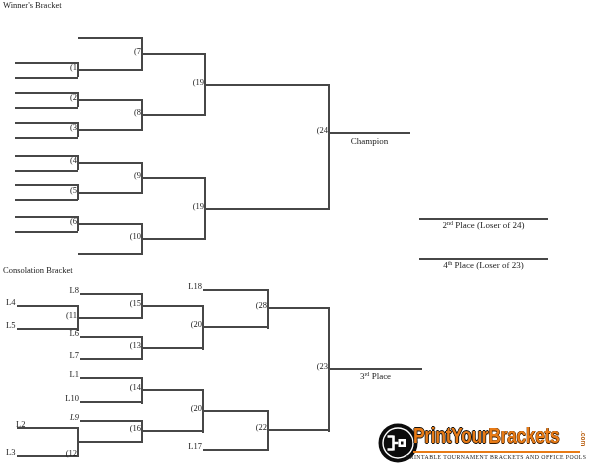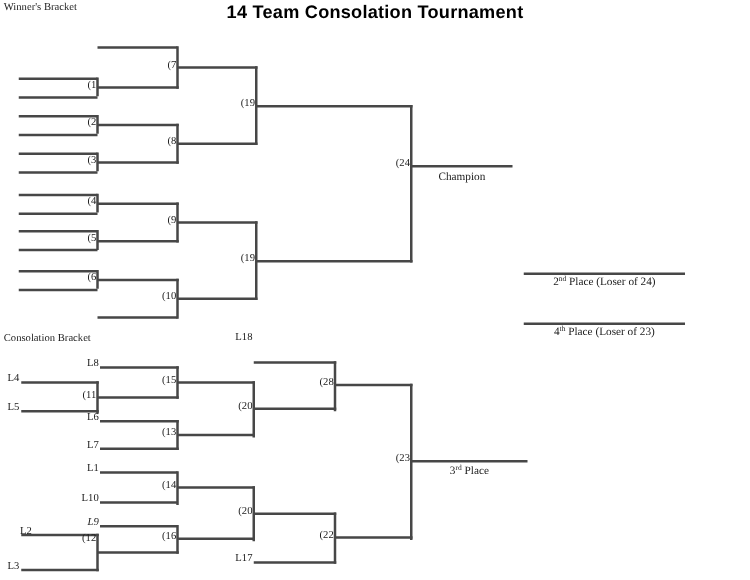--- a/index.html
+++ b/index.html
@@ -28,21 +28,20 @@
            font-size:5.8px;line-height:7px;letter-spacing:.45px;color:#1d1d1d;white-space:nowrap;}
   .tld{position:absolute;left:203px;top:8px;writing-mode:vertical-rl;
        font-family:"Liberation Sans",sans-serif;font-weight:bold;font-size:6.5px;
        letter-spacing:0;color:#b95f10;}
 </style>
 </head>
 <body>
 
 <div class="sheet">
 
-  <div class="title">14 Team Consolation Tournament</div>
   <span class="lbl" style="left:3px;top:1px;">Winner's Bracket</span>
   <span class="lbl" style="left:3px;top:266px;">Consolation Bracket</span>
 
   <i class="hl" style="left:78px;top:36.5px;width:64px;"></i>
   <i class="hl" style="left:15px;top:61.5px;width:63px;"></i>
   <i class="hl" style="left:15px;top:76.5px;width:63px;"></i>
   <i class="vl" style="left:77px;top:61.5px;height:15.5px;"></i>
   <i class="hl" style="left:78px;top:69px;width:65px;"></i>
   <i class="hl" style="left:15px;top:91.5px;width:63px;"></i>
   <i class="hl" style="left:15px;top:106.5px;width:63px;"></i>
@@ -133,34 +132,47 @@
   <i class="vl" style="left:267px;top:409.5px;height:41.5px;"></i>
   <i class="hl" style="left:268px;top:429px;width:62px;"></i>
   <i class="vl" style="left:328px;top:307px;height:124.5px;"></i>
   <i class="hl" style="left:329px;top:368px;width:93px;"></i>
 
   <span class="lbl r" style="right:521px;top:286px;">L8</span>
   <span class="lbl" style="left:6px;top:298px;">L4</span>
   <span class="lbl" style="left:6px;top:321px;">L5</span>
   <span class="lbl r" style="right:521px;top:329px;">L6</span>
   <span class="lbl r" style="right:521px;top:351px;">L7</span>
-  <span class="lbl r" style="right:398px;top:265px;margin-left:33px;">L18</span>
+  <span class="lbl r" style="right:398px;top:282px;margin-left:33px;">L18</span>
   <span class="lbl r" style="right:521px;top:370px;">L1</span>
   <span class="lbl r" style="right:521px;top:394px;">L10</span>
   <span class="lbl r" style="right:521px;top:412.5px;font-style:italic;">L9</span>
   <span class="lbl" style="left:16px;top:420px;">L2</span>
   <span class="lbl" style="left:6px;top:447.5px;">L3</span>
   <span class="lbl r" style="right:398px;top:441.5px;">L17</span>
   <span class="lbl r" style="right:523px;top:310.5px;">(11</span>
   <span class="lbl r" style="right:459px;top:299px;">(15</span>
   <span class="lbl r" style="right:459px;top:341px;">(13</span>
   <span class="lbl r" style="right:398px;top:320px;">(20</span>
   <span class="lbl r" style="right:333px;top:301px;">(28</span>
   <span class="lbl r" style="right:459px;top:383px;">(14</span>
   <span class="lbl r" style="right:459px;top:424px;">(16</span>
-  <span class="lbl r" style="right:523px;top:426px;">(12</span>
+  <span class="lbl r" style="right:523px;top:449px;">(12</span>
   <span class="lbl r" style="right:398px;top:403.5px;">(20</span>
   <span class="lbl r" style="right:333px;top:423px;">(22</span>
   <span class="lbl r" style="right:272px;top:362px;">(23</span>
   <span class="lbl c big" style="left:329px;top:371.5px;width:93px;"><span>3</span><span class="sup">rd</span><span> Place</span></span>
 
+  <div class="logo">
+    <svg class="icon" width="40" height="40" viewBox="0 0 40 40">
+      <circle cx="20" cy="20" r="19.5" fill="#0c0c0c"></circle>
+      <circle cx="20" cy="20" r="15" fill="none" stroke="#ffffff" stroke-width="1.4"></circle>
+      <path d="M9.5 13.5 h6 M9.5 26.5 h6 M15.5 12.5 v15 M15.5 20 h5" stroke="#ffffff" stroke-width="2.6" fill="none"></path>
+      <rect x="20.5" y="16" width="7.5" height="8" fill="#ffffff"></rect>
+      <rect x="23" y="18.5" width="2.5" height="3" fill="#0c0c0c"></rect>
+    </svg>
+    <div class="word"><span class="p1">PrintYour</span><span class="p2">Brackets</span></div>
+    <i class="rule"></i>
+    <div class="tagline">PRINTABLE TOURNAMENT BRACKETS AND OFFICE POOLS</div>
+    <span class="tld">.com</span>
+  </div>
 
 </div>
 
 </body></html>

